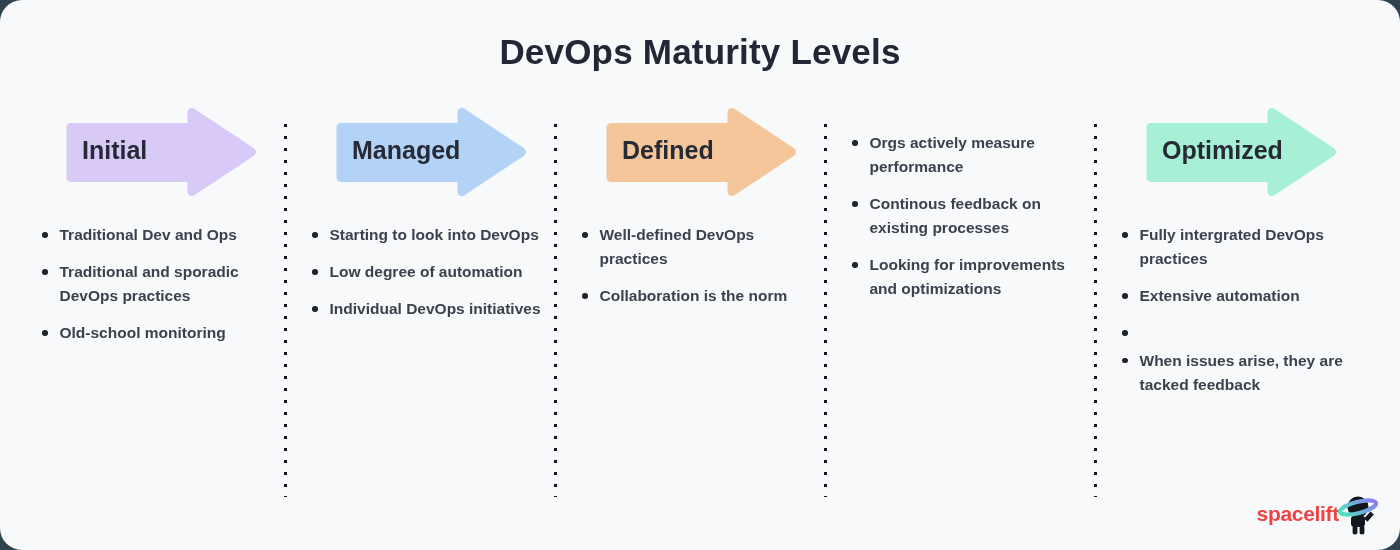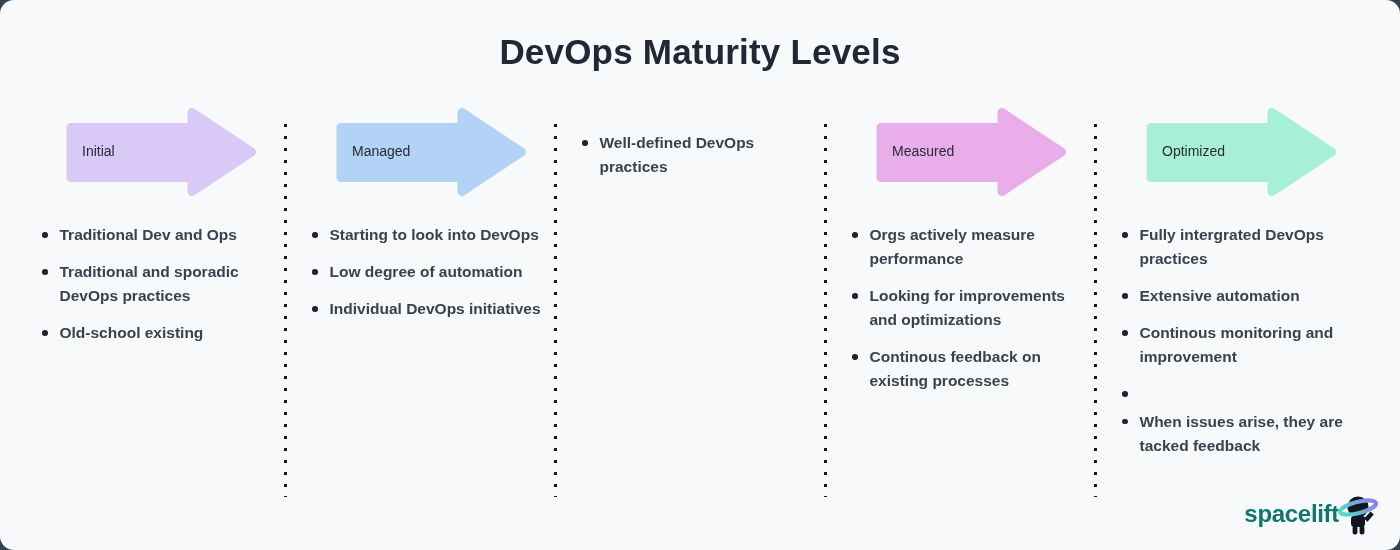--- a/index.html
+++ b/index.html
@@ -6,21 +6,21 @@
   body {
     width: 1400px; height: 550px;
     background: #31434e;
     font-family: "Liberation Sans", "DejaVu Sans", sans-serif;
     position: relative;
     overflow: hidden;
   }
   .card {
     position: absolute; inset: 0;
     background: #f7f9fb;
-    border-radius: 14px;
+    border-radius: 22px;
   }
   .title {
     position: absolute;
     top: 32px; left: 0; right: 0;
     text-align: center;
     font-size: 35px;
     font-weight: 600;
     letter-spacing: 0.2px;
     color: #232735;
   }
@@ -42,22 +42,22 @@
   .arrow {
     position: relative;
     width: 196px; height: 92px;
     margin-left: 26px;
   }
   .arrow svg { display: block; }
   .arrow-label {
     position: absolute;
     left: 20px; top: 46px;
     transform: translateY(-54%);
-    font-size: 14px;
-    font-weight: 400;
+    font-size: 25px;
+    font-weight: 700;
     color: #262a36;
     white-space: nowrap;
   }
   ul.bullets {
     list-style: none;
     margin: 25px 0 0 6px;
     padding: 0;
     max-width: 238px;
   }
   ul.bullets li {
@@ -78,24 +78,24 @@
     line-height: 24px;
     color: #3c414d;
   }
   .brand {
     position: absolute;
     right: 22px; bottom: 12px;
     display: flex;
     align-items: center;
   }
   .brand-name {
-    font-size: 24px;
+    font-size: 21px;
     font-weight: 700;
     letter-spacing: -0.3px;
-    color: #0f766e;
+    color: #ef4444;
     margin-bottom: 2px;
   }
   .mascot { margin-left: -1px; }
 </style>
 </head>
 <body>
 
 <div class="card">
 
   <div class="title">DevOps Maturity Levels</div>
@@ -113,21 +113,21 @@
           <li>
             <span class="dot"></span>
             <span class="bullet-text">Traditional Dev and Ops</span>
           </li>
           <li>
             <span class="dot"></span>
             <span class="bullet-text">Traditional and sporadic DevOps practices</span>
           </li>
           <li>
             <span class="dot"></span>
-            <span class="bullet-text">Old-school existing</span>
+            <span class="bullet-text">Old-school monitoring</span>
           </li>
         </ul>
     </section>
 
     <div class="sep"></div>
 
     <section class="col">
       <div class="arrow">
         <svg width="196" height="92" viewBox="0 0 196 92">
           <path d="M9,21.5 H130 V6.5 L189.5,46 L130,85.5 V71.5 H9 Z" stroke-width="9" stroke-linejoin="round" fill="#b2d2f6" stroke="#b2d2f6"></path>
@@ -146,74 +146,74 @@
           <li>
             <span class="dot"></span>
             <span class="bullet-text">Individual DevOps initiatives</span>
           </li>
         </ul>
     </section>
 
     <div class="sep"></div>
 
     <section class="col">
+      <div class="arrow">
+        <svg width="196" height="92" viewBox="0 0 196 92">
+          <path d="M9,21.5 H130 V6.5 L189.5,46 L130,85.5 V71.5 H9 Z" stroke-width="9" stroke-linejoin="round" fill="#f6c69b" stroke="#f6c69b"></path>
+        </svg>
+        <span class="arrow-label">Defined</span>
+      </div>
       <ul class="bullets">
           <li>
             <span class="dot"></span>
             <span class="bullet-text">Well-defined DevOps practices</span>
           </li>
-        </ul>
-    </section>
-
-    <div class="sep"></div>
-
-    <section class="col">
-      <div class="arrow">
-        <svg width="196" height="92" viewBox="0 0 196 92">
-          <path d="M9,21.5 H130 V6.5 L189.5,46 L130,85.5 V71.5 H9 Z" stroke-width="9" stroke-linejoin="round" fill="#e9aeea" stroke="#e9aeea"></path>
-        </svg>
-        <span class="arrow-label">Measured</span>
-      </div>
+          <li>
+            <span class="dot"></span>
+            <span class="bullet-text">Collaboration is the norm</span>
+          </li>
+        </ul>
+    </section>
+
+    <div class="sep"></div>
+
+    <section class="col">
       <ul class="bullets">
           <li>
             <span class="dot"></span>
             <span class="bullet-text">Orgs actively measure performance</span>
           </li>
           <li>
             <span class="dot"></span>
+            <span class="bullet-text">Continous feedback on existing processes</span>
+          </li>
+          <li>
+            <span class="dot"></span>
             <span class="bullet-text">Looking for improvements and optimizations</span>
           </li>
-          <li>
-            <span class="dot"></span>
-            <span class="bullet-text">Continous feedback on existing processes</span>
-          </li>
         </ul>
     </section>
 
     <div class="sep"></div>
 
     <section class="col">
       <div class="arrow">
         <svg width="196" height="92" viewBox="0 0 196 92">
           <path d="M9,21.5 H130 V6.5 L189.5,46 L130,85.5 V71.5 H9 Z" stroke-width="9" stroke-linejoin="round" fill="#a8f0d5" stroke="#a8f0d5"></path>
         </svg>
         <span class="arrow-label">Optimized</span>
       </div>
       <ul class="bullets">
           <li>
             <span class="dot"></span>
             <span class="bullet-text">Fully intergrated DevOps practices</span>
           </li>
           <li>
             <span class="dot"></span>
             <span class="bullet-text">Extensive automation</span>
-          </li>
-          <li>
-            <span class="dot"></span>
-            <span class="bullet-text">Continous monitoring and improvement</span>
           </li>
           <li>
             <span class="dot"></span>
           </li>
           <li>
             <span class="dot"></span>
             <span class="bullet-text">When issues arise, they are tacked feedback</span>
           </li>
         </ul>
     </section>

